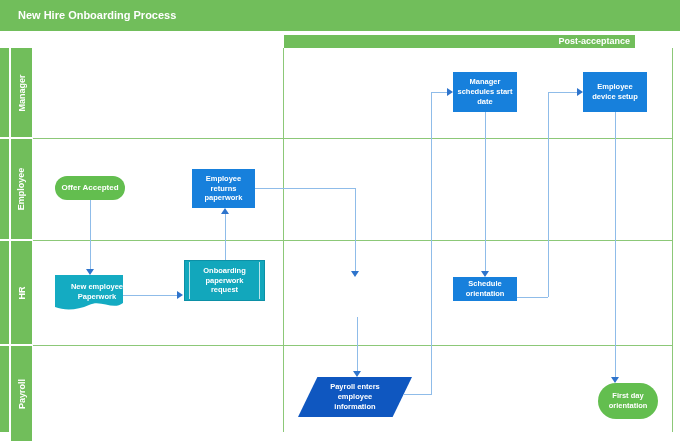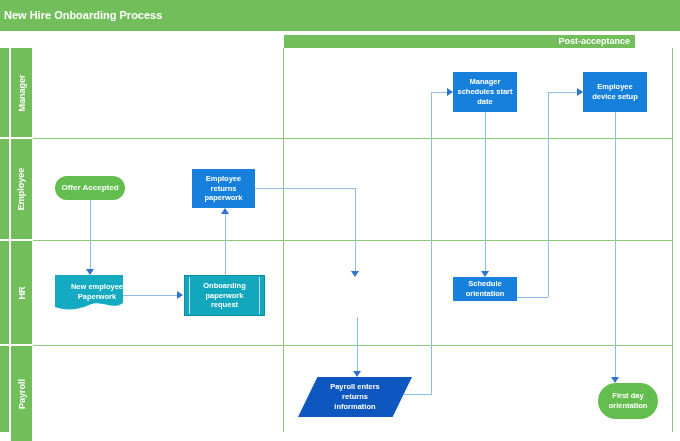--- a/index.html
+++ b/index.html
@@ -2,21 +2,21 @@
 <html><head>
 <meta charset="utf-8">
 <style>
   html,body{margin:0;padding:0;background:#fff;}
   #canvas{
     position:relative;width:680px;height:441px;background:#fff;overflow:hidden;
     font-family:"Liberation Sans", sans-serif;
   }
   
   .title-bar{position:absolute;left:0;top:0;width:680px;height:31px;background:#71BE5B;
-    color:#fff;font-size:11px;font-weight:700;line-height:31px;padding-left:4px;box-sizing:border-box;}
+    color:#fff;font-size:11px;font-weight:700;line-height:31px;padding-left:18px;box-sizing:border-box;}
   .phase-band{position:absolute;top:35px;height:13px;background:#71BE5B;color:#fff;
     font-size:9px;font-weight:700;line-height:13px;text-align:right;box-sizing:border-box;padding-right:5px;}
   
   .lane-strip{position:absolute;left:0;width:9px;background:#71BE5B;}
   .lane-band{position:absolute;left:11px;width:21px;background:#71BE5B;display:flex;align-items:center;justify-content:center;}
   .lane-band span{transform:rotate(-90deg);white-space:nowrap;color:#fff;font-size:9px;font-weight:700;}
   
   .hline{position:absolute;height:1px;background:#8CC878;}
   .vline{position:absolute;width:1px;background:#8CC878;}
   
@@ -108,38 +108,38 @@
   </div>
 
   <div class="node doc" style="left:55px;top:275px;width:68px;height:40px;justify-content:flex-end;">
     <svg viewBox="0 0 68 40" preserveAspectRatio="none">
       <path d="M0 0 H68 V28 C58 36 46 24 34 30 C23 35 10 36 0 32 Z" fill="#14ABC2"></path>
     </svg>
     <span class="node-label">New employee
 Paperwork</span>
   </div>
 
-  <div class="node pp" style="left:184px;top:275px;width:81px;height:41px;">
+  <div class="node pp" style="left:184px;top:260px;width:81px;height:41px;">
     <i class="bar-l"></i>
     <i class="bar-r"></i>
     <span class="node-label">Onboarding
 paperwork
 request</span>
   </div>
 
   <div class="node rect" style="left:192px;top:169px;width:63px;height:39px;">
     <span class="node-label">Employee
 returns
 paperwork</span>
   </div>
 
 
   <div class="node para" style="left:298px;top:377px;width:114px;height:40px;">
     <span class="node-label">Payroll enters
-returns
+employee
 information</span>
   </div>
 
   <div class="node rect" style="left:453px;top:72px;width:64px;height:40px;">
     <span class="node-label">Manager
 schedules start
 date</span>
   </div>
 
   <div class="node rect" style="left:453px;top:277px;width:64px;height:24px;">

